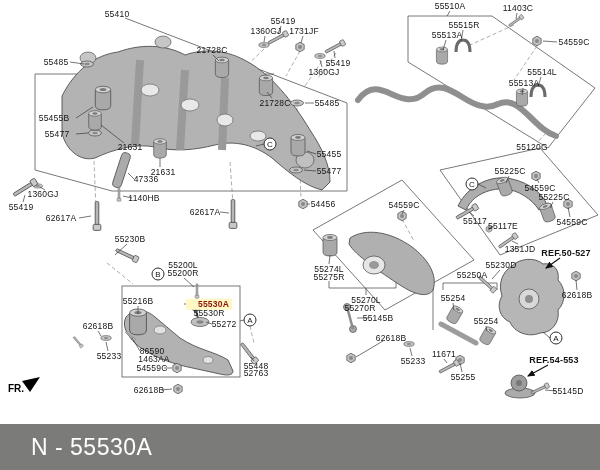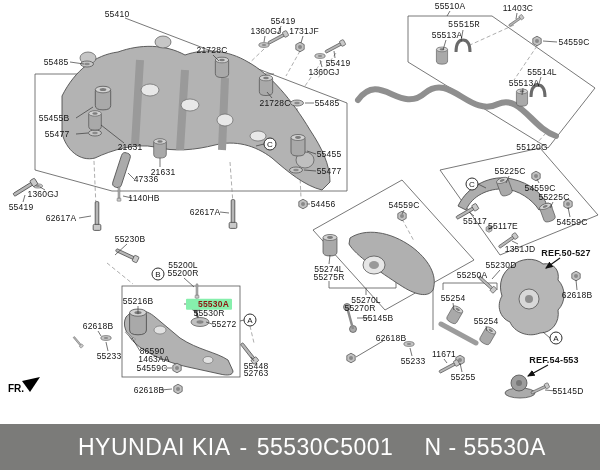--- a/index.html
+++ b/index.html
@@ -292,21 +292,21 @@
       <div class="callout label" style="left: 304px; top: 31px;">1731JF</div>
       <div class="callout label" style="left: 338px; top: 63px;">55419</div>
       <div class="callout label" style="left: 324px; top: 72px;">1360GJ</div>
       <div class="callout label" style="left: 275px; top: 103px;">21728C</div>
       <div class="callout label" style="left: 327px; top: 103px;">55485</div>
       <div class="callout label" style="left: 329px; top: 154px;">55455</div>
       <div class="callout label" style="left: 329px; top: 171px;">55477</div>
       <div class="callout label" style="left: 323px; top: 204px;">54456</div>
       <div class="callout label" style="left: 450px; top: 6px;">55510A</div>
       <div class="callout label" style="left: 518px; top: 8px;">11403C</div>
-      <div class="callout label" style="left: 464px; top: 25px; font-family: Liberation Mono, monospace;">55515R</div>
+      <div class="callout label" style="left: 464px; top: 25px;">55515R</div>
       <div class="callout label" style="left: 447px; top: 35px;">55513A</div>
       <div class="callout label" style="left: 574px; top: 42px;">54559C</div>
       <div class="callout label" style="left: 542px; top: 72px;">55514L</div>
       <div class="callout label" style="left: 524px; top: 83px;">55513A</div>
       <div class="callout label" style="left: 532px; top: 147px;">55120G</div>
       <div class="callout label" style="left: 510px; top: 171px;">55225C</div>
       <div class="callout label" style="left: 540px; top: 188px;">54559C</div>
       <div class="callout label" style="left: 554px; top: 197px;">55225C</div>
       <div class="callout label" style="left: 572px; top: 222px;">54559C</div>
       <div class="callout label" style="left: 475px; top: 221px; text-align: center;">55117</div>
@@ -326,21 +326,21 @@
       <div class="callout label" style="left: 568px; top: 391px;">55145D</div>
       <div class="callout label" style="left: 404px; top: 205px;">54559C</div>
       <div class="callout label" style="left: 329px; top: 269px;">55274L</div>
       <div class="callout label" style="left: 329px; top: 277px;">55275R</div>
       <div class="callout label" style="left: 366px; top: 300px;">55270L</div>
       <div class="callout label" style="left: 360px; top: 308px;">55270R</div>
       <div class="callout label" style="left: 378px; top: 318px;">55145B</div>
       <div class="callout label" style="left: 183px; top: 265px;">55200L</div>
       <div class="callout label" style="left: 183px; top: 273px;">55200R</div>
       <div class="callout label" style="left: 138px; top: 301px;">55216B</div>
-      <div class="callout hl" style="left: 209px; top: 304px; background: #86efac; color: rgb(140, 21, 16); padding-left: 12px;">55530A</div>
+      <div class="callout hl" style="left: 209px; top: 304px; background: #fef9c3; color: rgb(140, 21, 16); padding-left: 12px;">55530A</div>
       <div class="callout label" style="left: 209px; top: 313px;">55530R</div>
       <div class="callout label" style="left: 224px; top: 324px;">55272</div>
       <div class="callout label" style="left: 98px; top: 326px;">62618B</div>
       <div class="callout label" style="left: 109px; top: 356px;">55233</div>
       <div class="callout label" style="left: 152px; top: 351px;">86590</div>
       <div class="callout label" style="left: 154px; top: 359px;">1463AA</div>
       <div class="callout label" style="left: 152px; top: 368px;">54559C</div>
       <div class="callout label" style="left: 149px; top: 390px;">62618B</div>
       <div class="callout label" style="left: 256px; top: 366px;">55448</div>
       <div class="callout label" style="left: 256px; top: 373px;">52763</div>
@@ -349,21 +349,16 @@
       <div class="callout circle" style="left: 158px; top: 274px;">B</div>
       <div class="callout circle" style="left: 270px; top: 144px;">C</div>
       <div class="callout circle" style="left: 472px; top: 184px;">C</div>
     </div>
 
   <div id="fr-marker">
     <span>FR.</span>
   </div>
 
   <div id="footer-bar" style="background: rgb(123, 123, 121);">
-    <div id="footer-left">
-      <span>HYUNDAI  KIA</span>
-      <span>-</span>
-      <span>55530C5001</span>
-    </div>
     <div id="footer-right">N - 55530A</div>
   </div>
 
 </div>
 
 </body></html>

